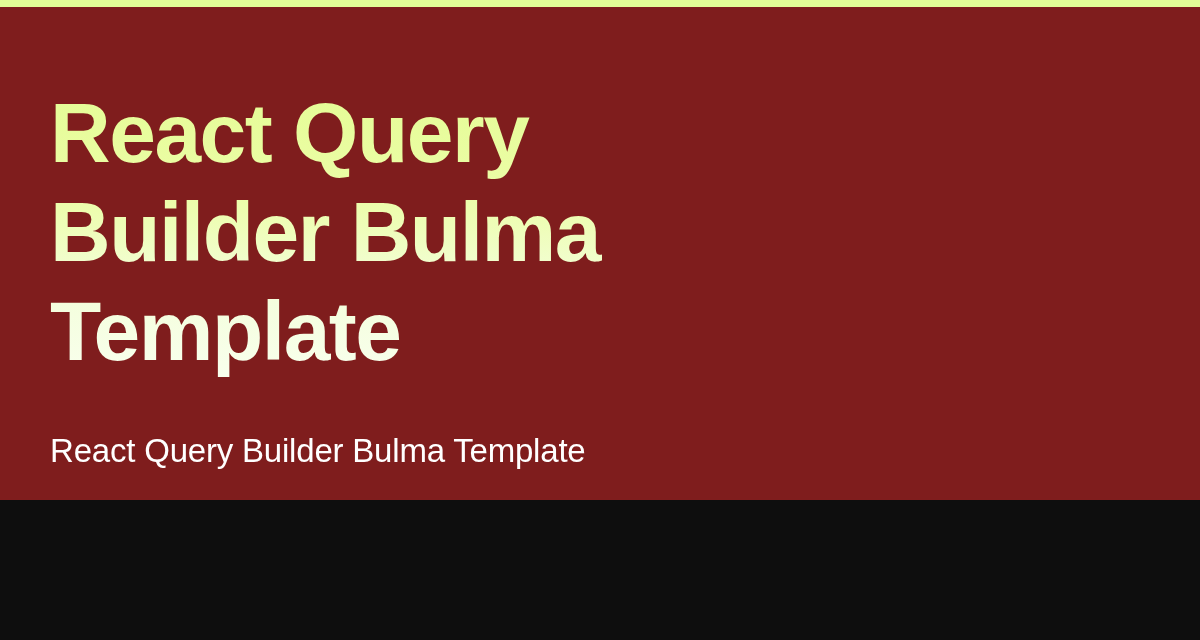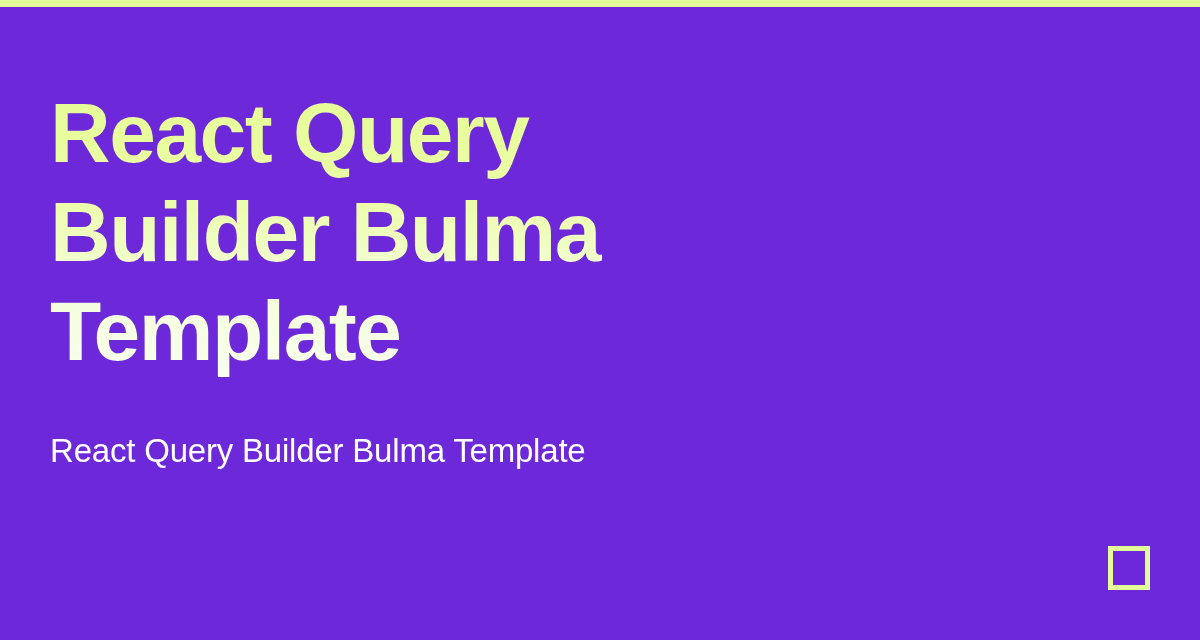--- a/index.html
+++ b/index.html
@@ -7,22 +7,22 @@
     padding: 0;
   }
   body {
     font-family: "Liberation Sans", sans-serif;
     background: #0e0e0e;
   }
 
   .og-card {
     position: relative;
     width: 1200px;
-    height: 640px;
-    background: #6d28d9;
+    height: 500px;
+    background: #7f1d1d;
     overflow: hidden;
     box-sizing: border-box;
   }
 
   .top-stripe {
     position: absolute;
     top: 0;
     left: 0;
     width: 1200px;
     height: 7px;

